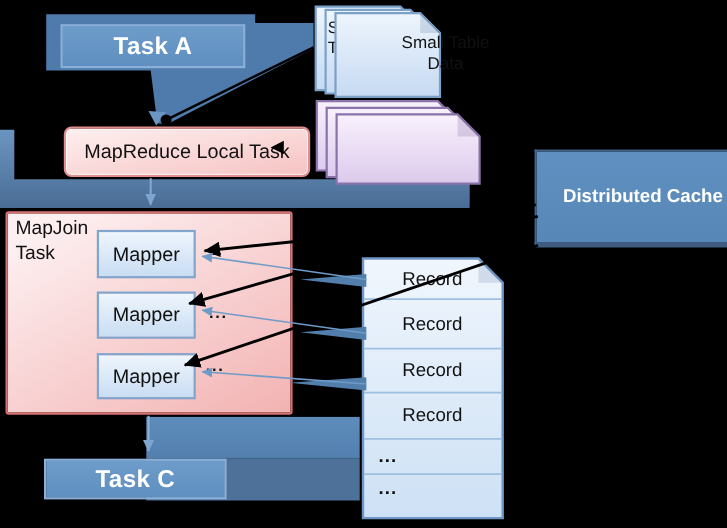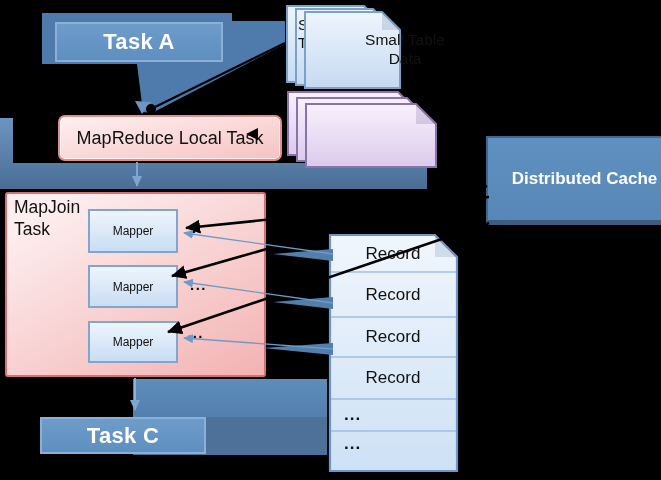--- a/index.html
+++ b/index.html
@@ -11,21 +11,21 @@
   .blue-node{background:linear-gradient(180deg,#6e9cca,#5e8fc0);border:2px solid #8ab0d8;
              color:#fff;font-size:22px;font-weight:700;letter-spacing:.3px;text-align:center;}
   .dc-node{background:linear-gradient(180deg,#5f90c1,#5787b6);border:2px solid #44658c;
            border-bottom:5px solid #3d5c80;color:#fff;font-size:17px;font-weight:600;}
   .pink-node{background:linear-gradient(170deg,#fef0f0,#f6c2c2);border:2px solid #e08e8e;
              border-radius:7px;color:#111;font-size:18px;
              box-shadow:inset 0 0 0 1px rgba(255,255,255,.7);margin-left:36px;}
   .mapjoin{background:linear-gradient(150deg,#fdeff0 10%,#f3b2b2);border:2px solid #d97070;
            border-radius:3px;}
   .mapper{background:linear-gradient(180deg,#eef5fd,#c9ddf3);border:2px solid #82a5cd;
-          color:#111;font-size:12px;}
+          color:#111;font-size:18px;}
   .doc-text{color:#111;text-align:center;line-height:1.2;}
   .rec-row{color:#111;font-size:17px;display:flex;align-items:center;justify-content:center;}
   .rec-dots{justify-content:flex-start;padding-left:12px;font-weight:700;letter-spacing:1px;}
   .mini-dots{color:#111;font-size:15px;font-weight:700;letter-spacing:1.5px;}
   .mj-label{color:#111;font-size:17.5px;line-height:1.25;font-weight:500;}
 </style>
 </head>
 <body>
 
 <div id="stage">

